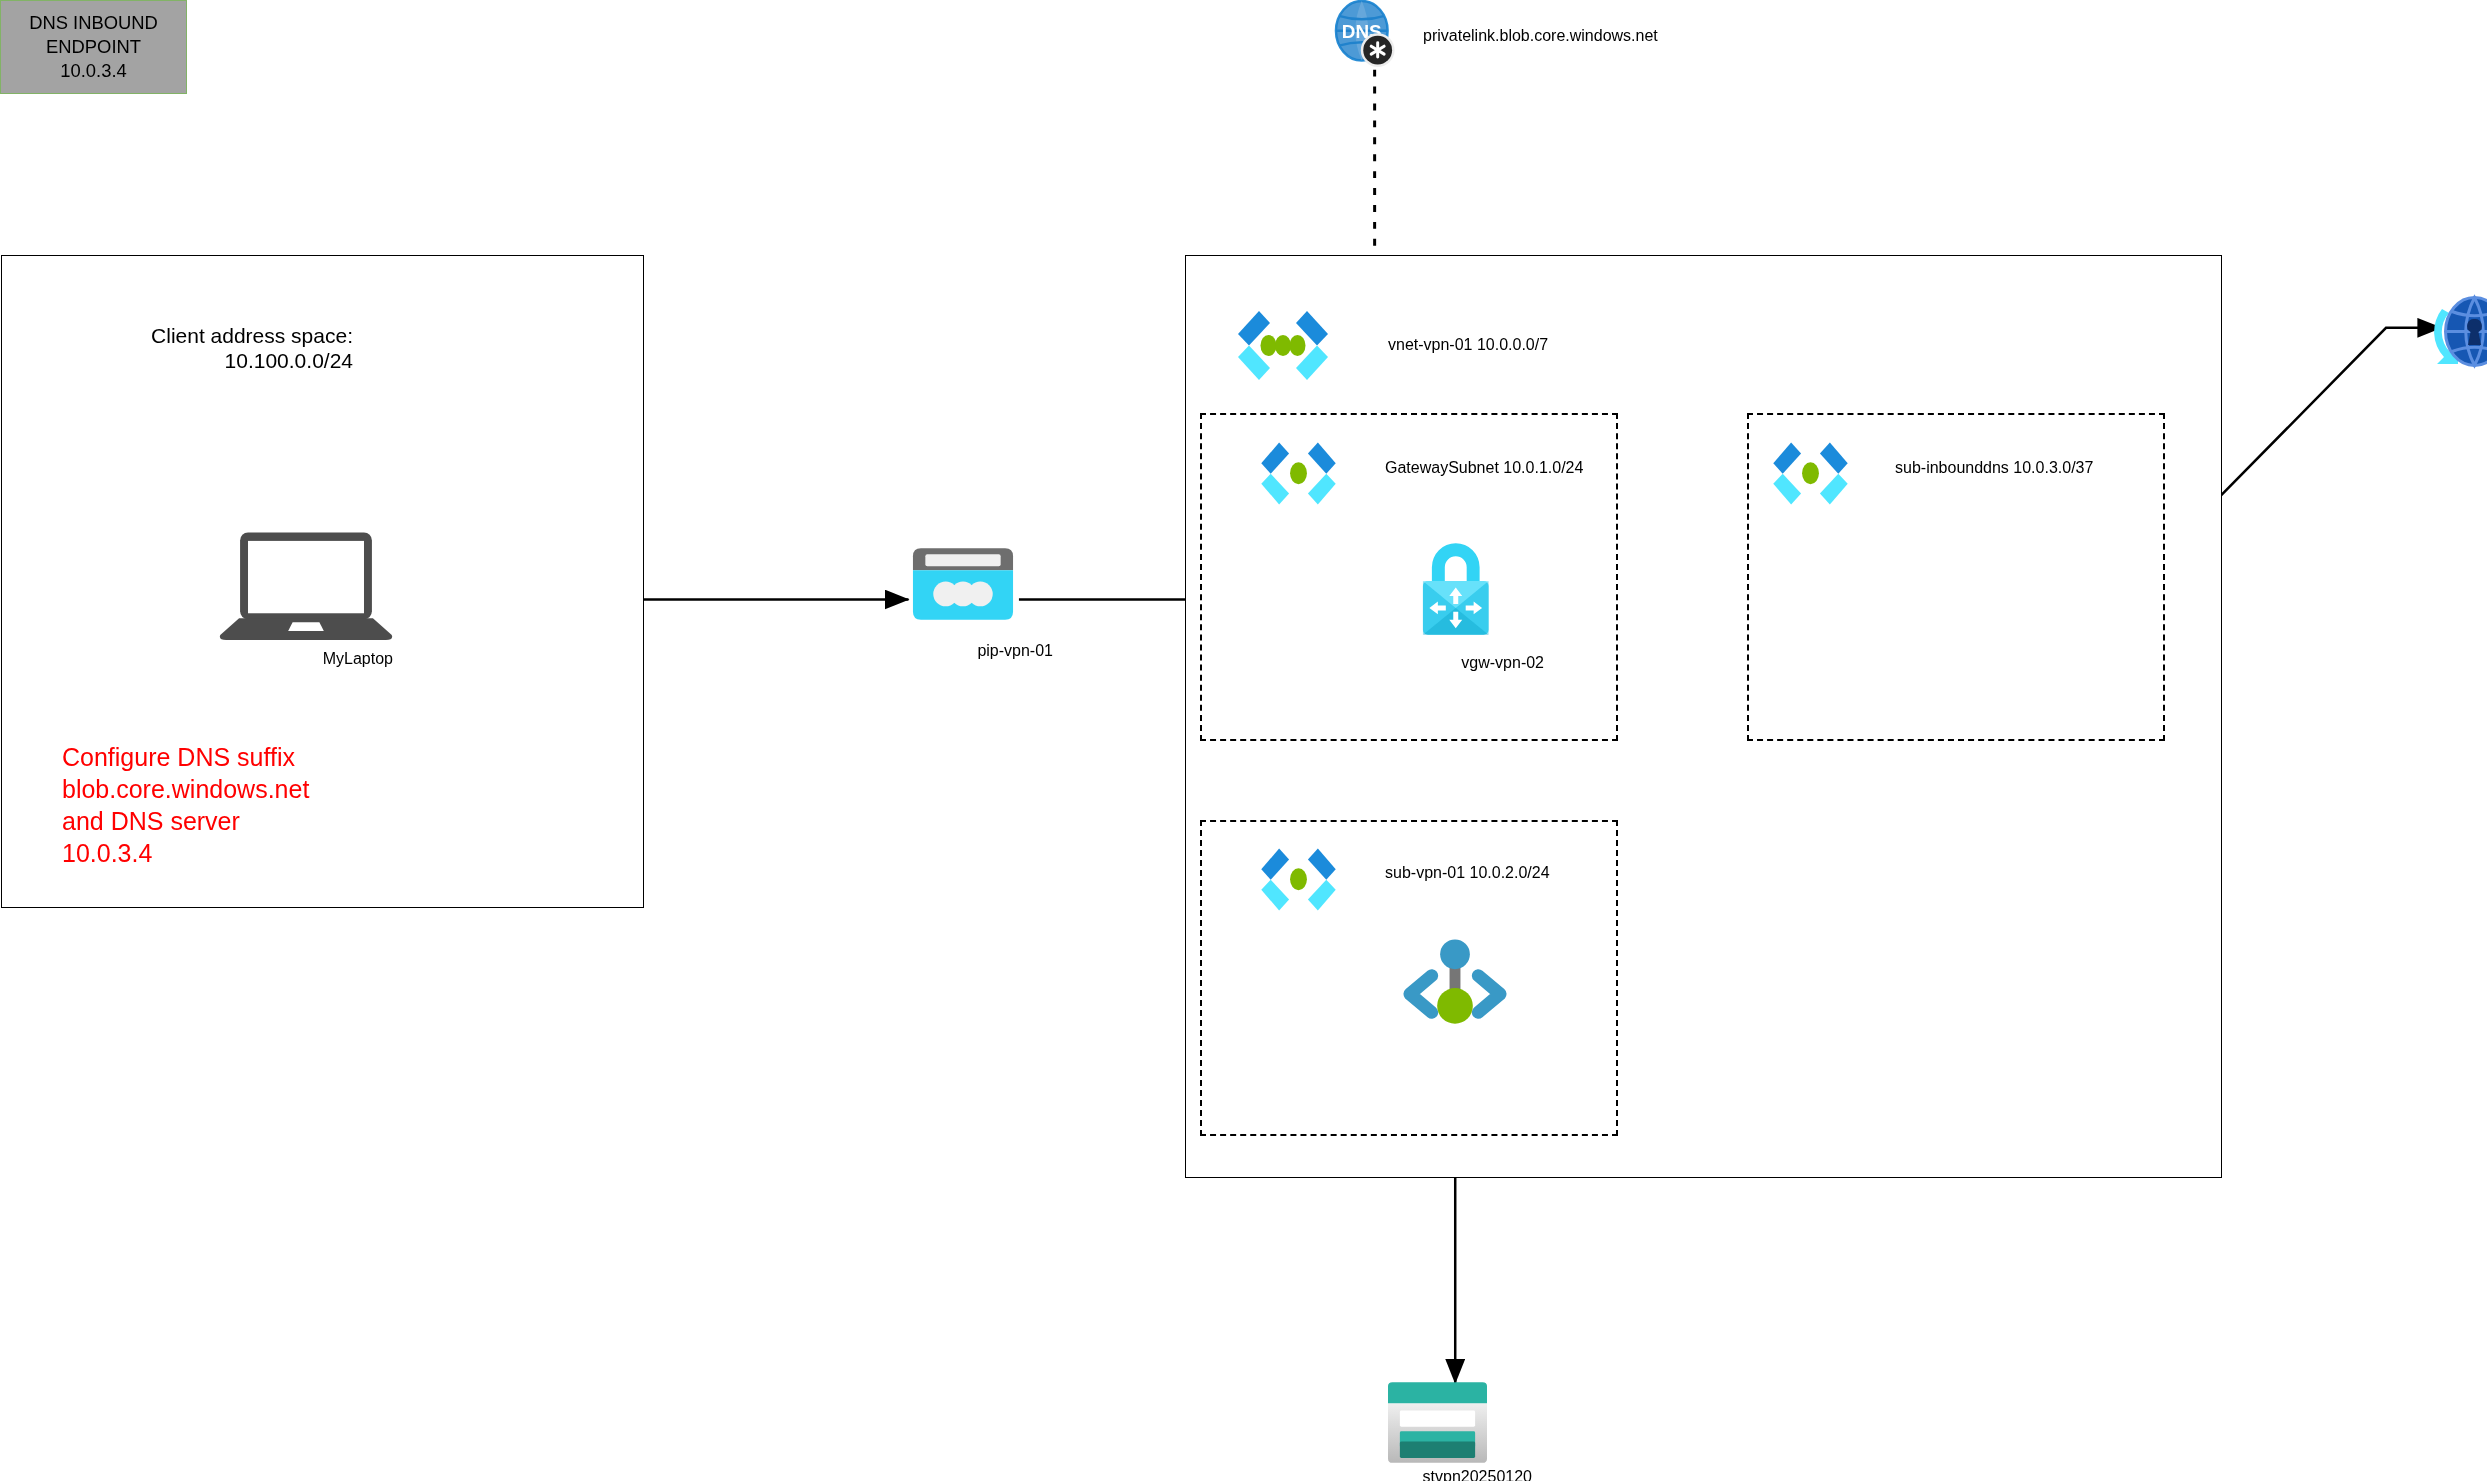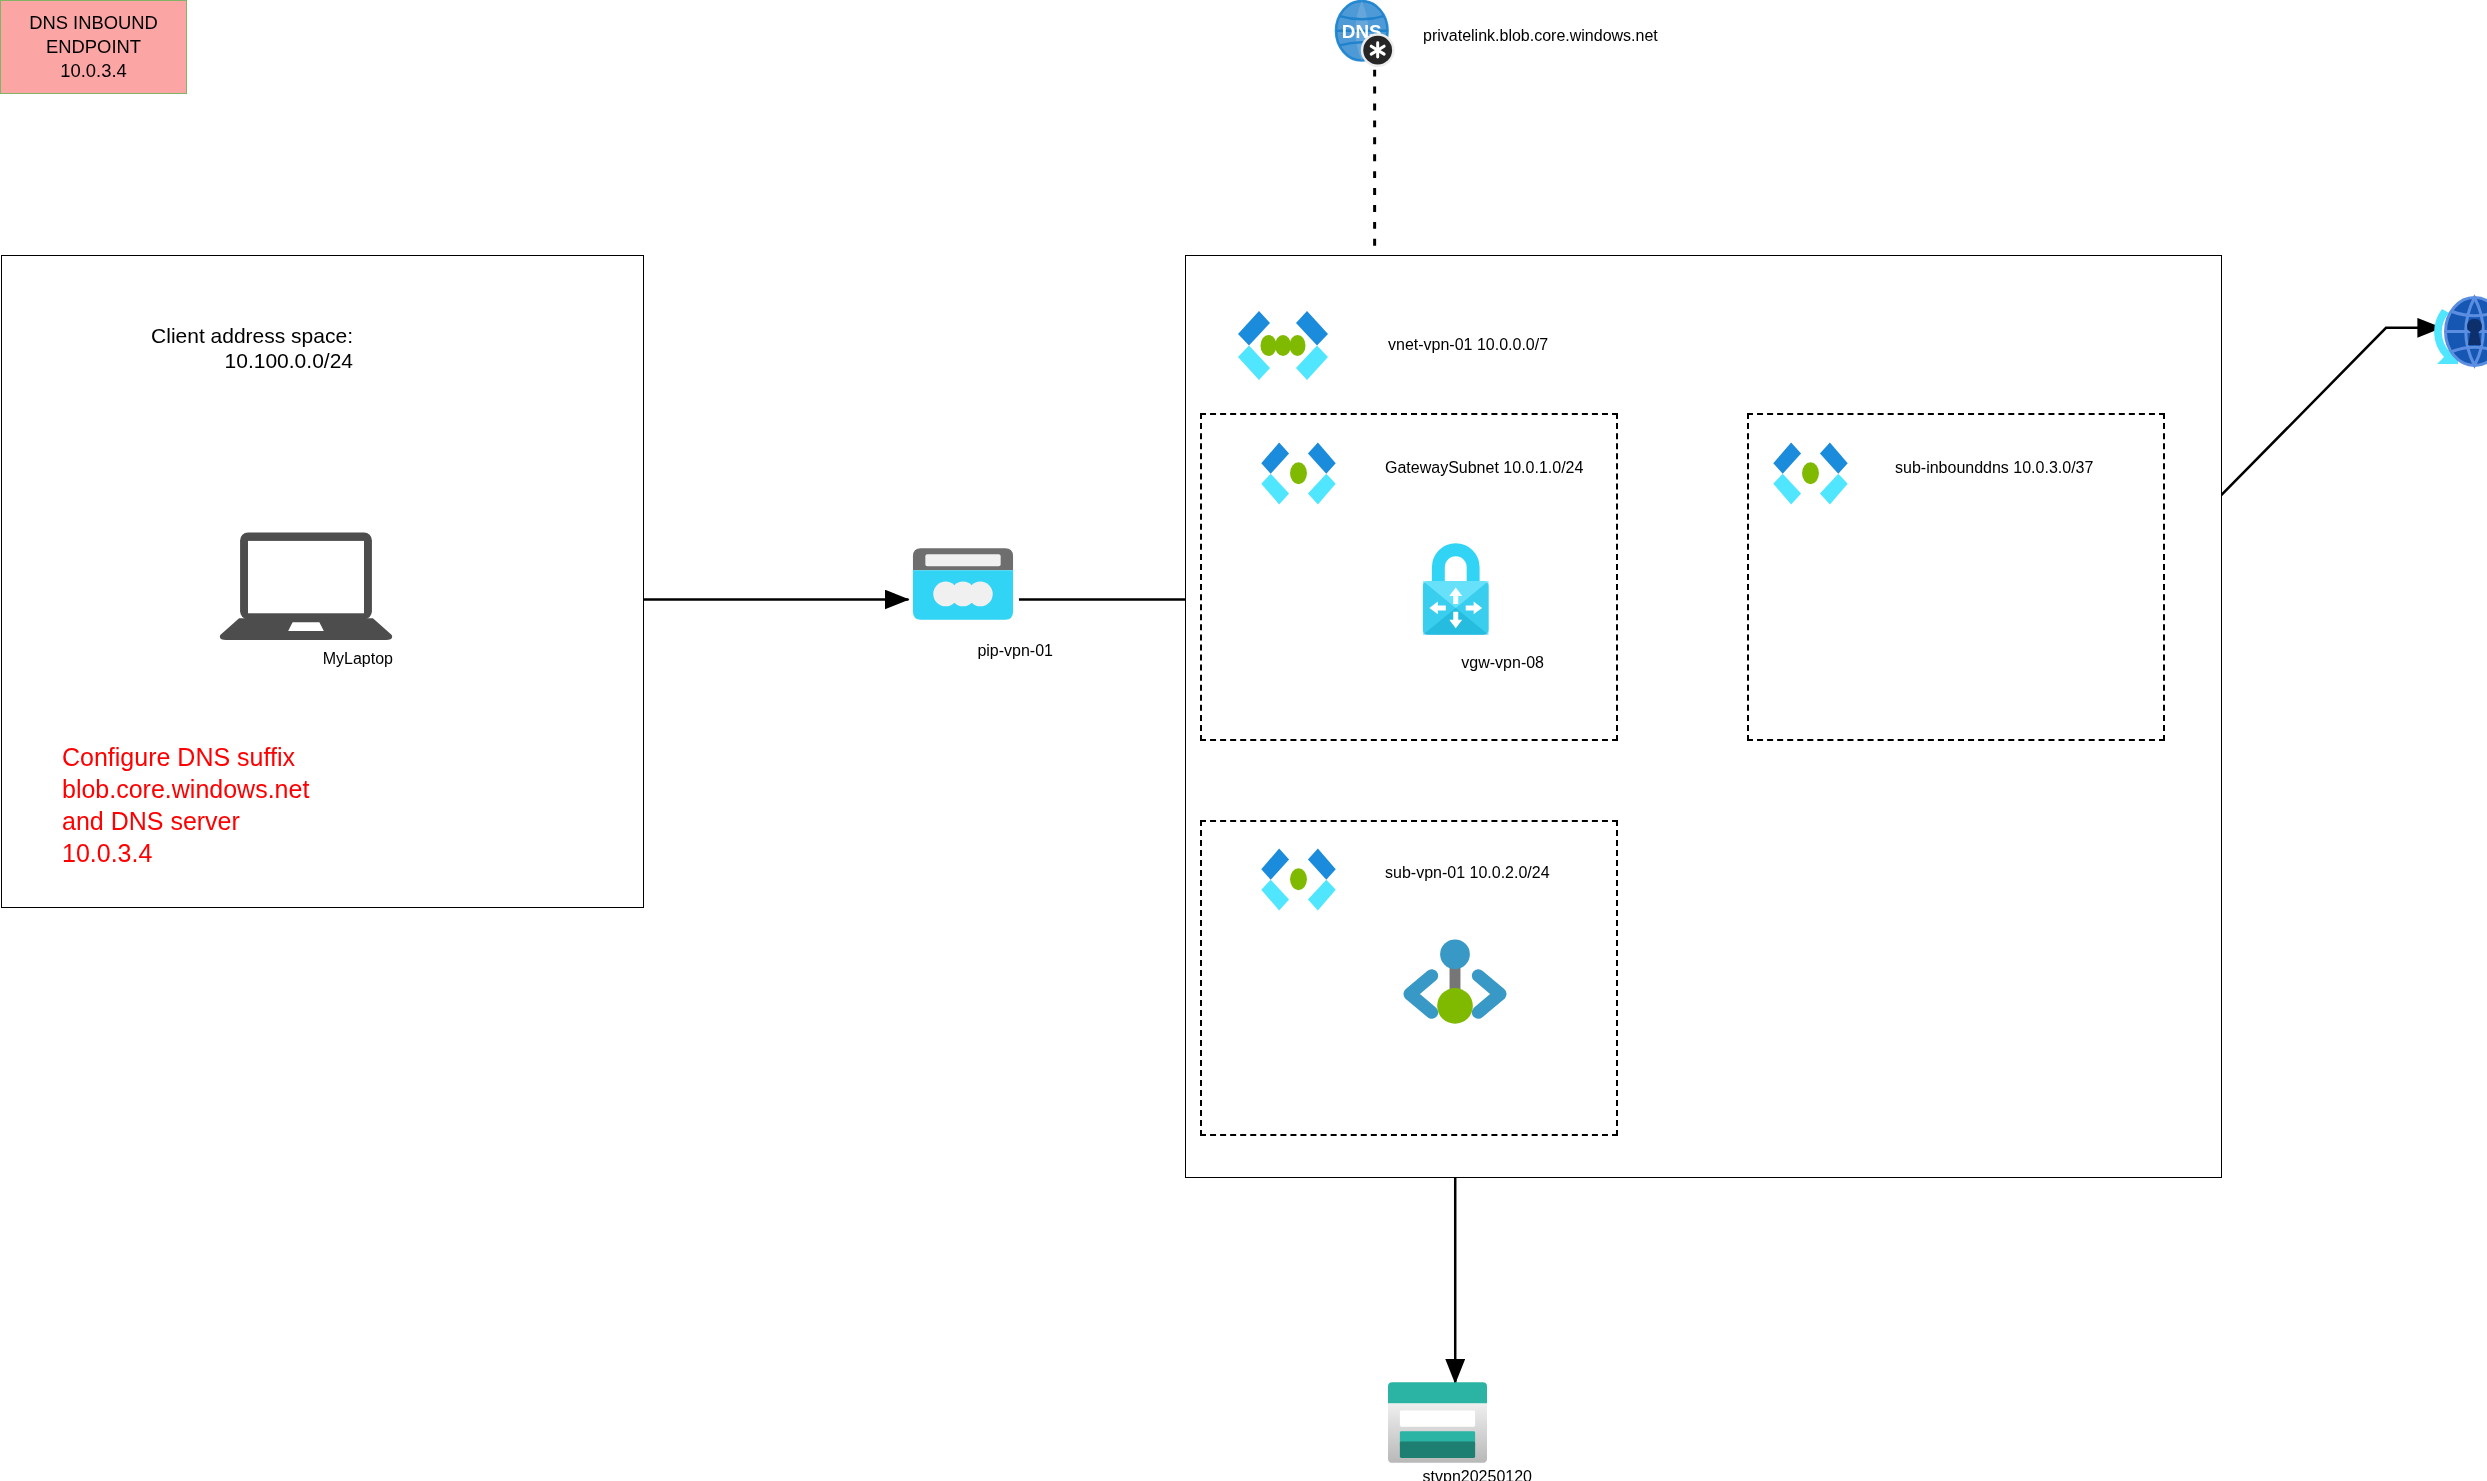--- a/index.html
+++ b/index.html
@@ -50,21 +50,21 @@
   }
   .solid-box {
     border: 1.5px solid #000000;
     background: #ffffff;
   }
   .dashed-box {
     border: 2px dashed #000000;
     background: transparent;
   }
   .green-box {
-    background: #fca5a5;
+    background: #a3a3a3;
     border: 1.5px solid #82b366;
     box-sizing: border-box;
     display: flex;
     align-items: center;
     justify-content: center;
     text-align: center;
     font-size: 18.4px;
     color: #000000;
     line-height: 1.32;
     white-space: pre-line;
@@ -184,21 +184,21 @@
       <path d="M 22 78 L 154 78 L 88 132 Z" fill="#7ae6fb" opacity="0.75"></path>
       <path d="M 22 186 L 154 186 L 88 132 Z" fill="#1ea7cc" opacity="0.55"></path>
       <g fill="#ffffff">
         <path d="M 88 91 L 101 108 L 93 108 L 93 124 L 83 124 L 83 108 L 75 108 Z"></path>
         <path d="M 88 173 L 75 156 L 83 156 L 83 140 L 93 140 L 93 156 L 101 156 Z"></path>
         <path d="M 35 132 L 52 119 L 52 127 L 68 127 L 68 137 L 52 137 L 52 145 Z"></path>
         <path d="M 141 132 L 124 145 L 124 137 L 108 137 L 108 127 L 124 127 L 124 119 Z"></path>
       </g>
     </svg>
   </div>
-  <div class="lbl f40 lbl-center" style="left:1365px; top:653px; width:179px;">vgw-vpn-08</div>
+  <div class="lbl f40 lbl-center" style="left:1365px; top:653px; width:179px;">vgw-vpn-02</div>
 
   <div class="boxed dashed-box" style="left:1747px; top:413px; width:418px; height:328px;"></div>
 
   <div class="node" style="left:1773px; top:440px; width:75px; height:67px;">
     <svg width="75" height="67" viewBox="0 0 150 135">
       <path d="M 36 5 L 56 27 L 19 68 L 0 47 Z" fill="#1b8bdb"></path>
       <path d="M 19 68 L 56 108 L 36 130 L 0 88 Z" fill="#50e6ff"></path>
       <path d="M 114 5 L 150 47 L 131 68 L 94 27 Z" fill="#1b8bdb"></path>
       <path d="M 131 68 L 150 88 L 114 130 L 94 108 Z" fill="#50e6ff"></path>
       <ellipse cx="75" cy="67" rx="17" ry="22" fill="#7fba00"></ellipse>

